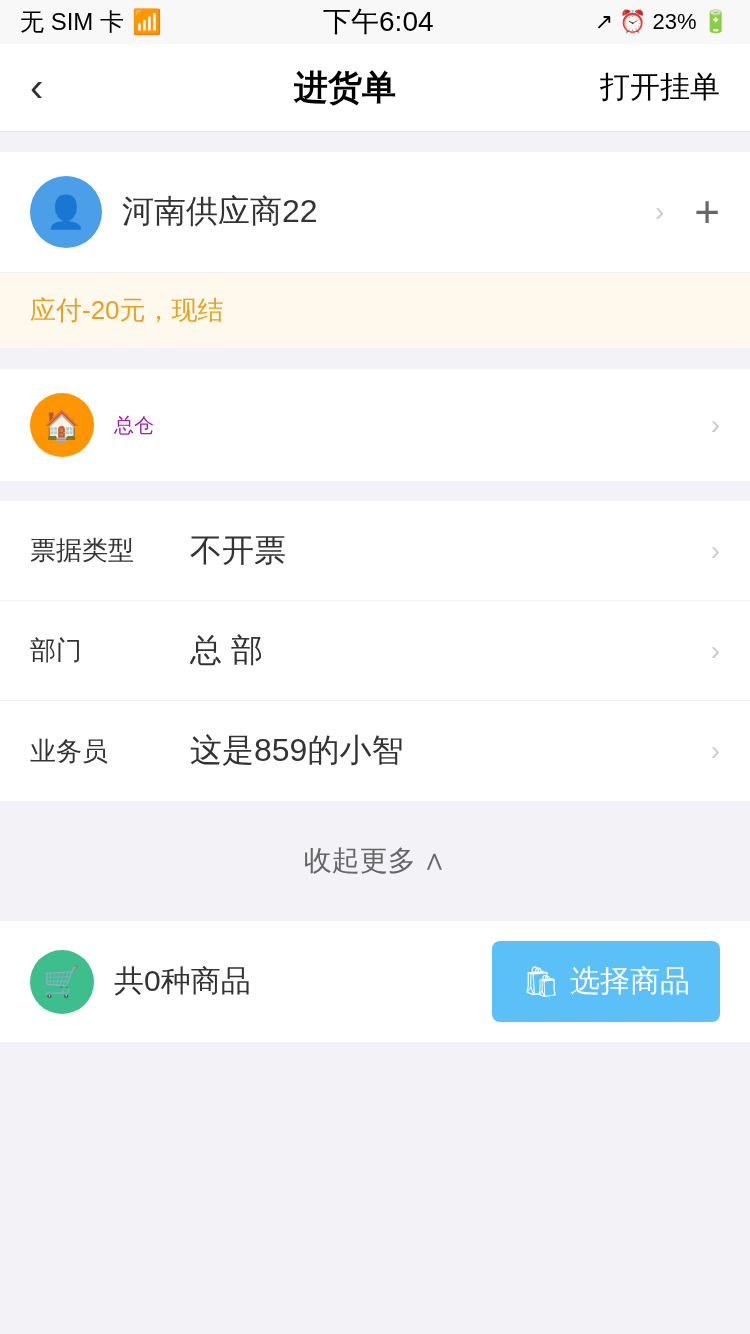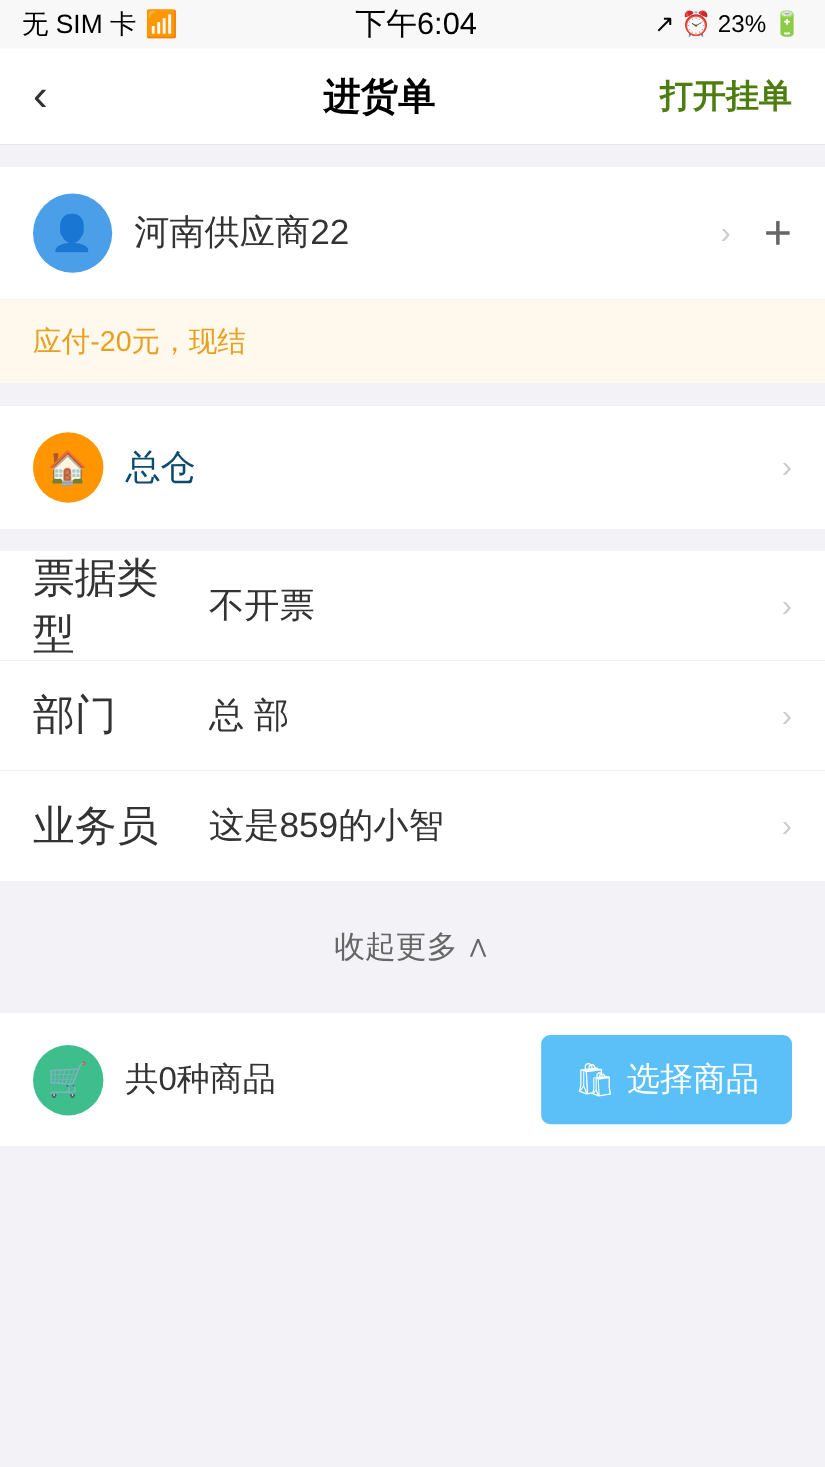--- a/index.html
+++ b/index.html
@@ -45,23 +45,22 @@
       cursor: pointer;
       width: 60px;
     }
     .nav-title {
       font-size: 34px;
       font-weight: 600;
       color: #000;
     }
     .nav-action {
       font-size: 30px;
-      color: #4d7c0f;
-      cursor: pointer;
-      font-weight: bold;
+      color: #000000;
+      cursor: pointer;
     }
 
     
     .content {
       background: #f2f2f7;
     }
 
     .divider {
       height: 20px;
       background: #f2f2f7;
@@ -134,22 +133,22 @@
       display: flex;
       align-items: center;
       justify-content: center;
       color: #fff;
       font-size: 30px;
       margin-right: 20px;
       flex-shrink: 0;
     }
     .warehouse-name {
       flex: 1;
-      font-size: 32px;
-      color: #0c4a6e;
+      font-size: 20px;
+      color: #a21caf;
     }
     .row-arrow {
       color: #ccc;
       font-size: 28px;
     }
 
     
     .form-section {
       background: #fff;
       margin-top: 20px;
@@ -159,21 +158,21 @@
       align-items: center;
       padding: 0 30px;
       height: 100px;
       border-bottom: 1px solid #f0f0f0;
       cursor: pointer;
     }
     .form-row:last-child {
       border-bottom: none;
     }
     .form-label {
-      font-size: 38px;
+      font-size: 26px;
       color: #333;
       width: 140px;
       flex-shrink: 0;
     }
     .form-value {
       flex: 1;
       font-size: 32px;
       color: #333;
       padding-left: 20px;
     }

